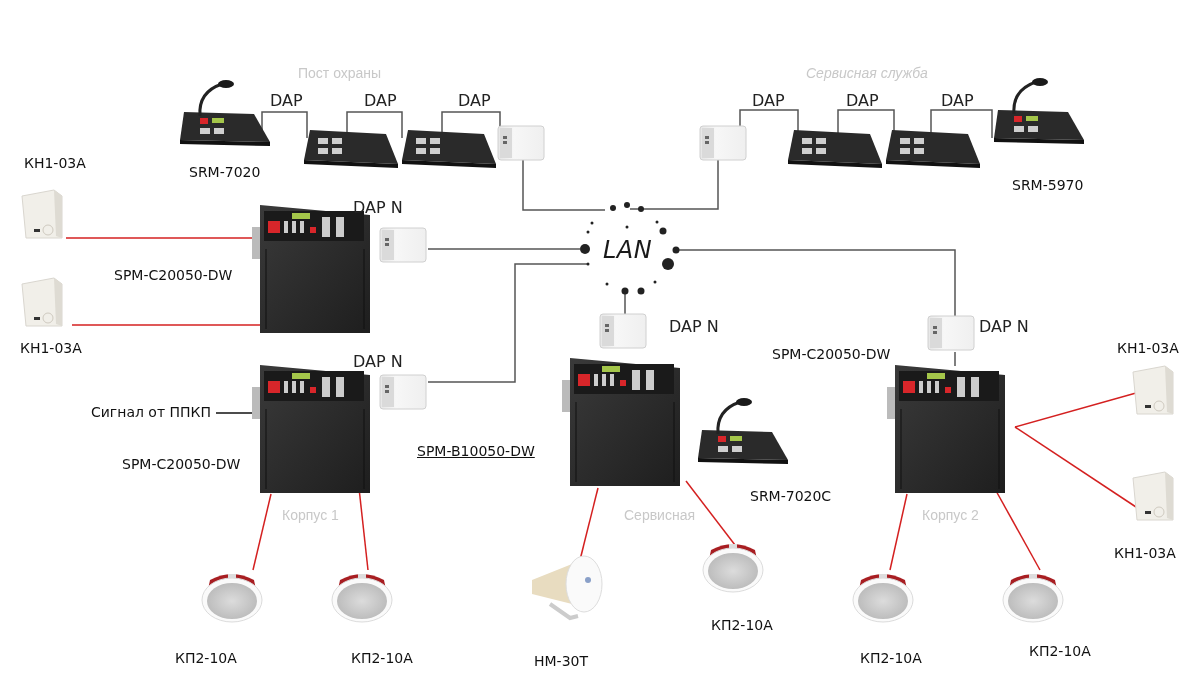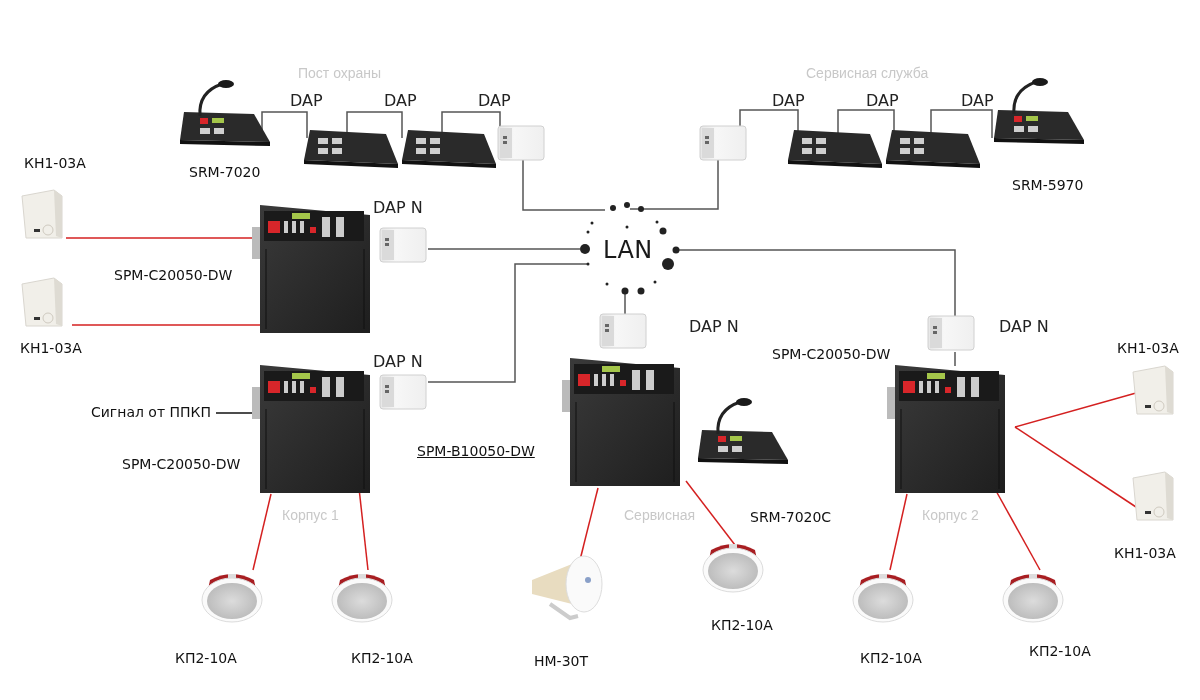--- a/index.html
+++ b/index.html
@@ -1,20 +1,20 @@
 <!DOCTYPE html>
 <html><head>
 <meta charset="utf-8">
 <style>
   html, body { margin: 0; padding: 0; background: #ffffff; }
   body { width: 1200px; height: 700px; position: relative; overflow: hidden;
          font-family: "DejaVu Sans", sans-serif; }
   svg#diagram { position: absolute; left: 0; top: 0; }
   .lbl { position: absolute; font-family: "DejaVu Sans", sans-serif; font-size: 14px; color: #111; white-space: nowrap; text-align: right; }
-  .lbl.dap { font-size: 16px; color: #222; margin-left: 20px; }
+  .lbl.dap { font-size: 16px; color: #222; }
   .lbl.zone { font-family: "Liberation Sans", sans-serif; font-size: 14px; color: #c8c8c8; }
   .lbl.lan { font-size: 24px; font-weight: normal; color: #1a1a1a; letter-spacing: 0.5px; }
 </style>
 </head>
 <body>
 
 <svg id="diagram" width="1200" height="700" viewBox="0 0 1200 700" xmlns="http://www.w3.org/2000/svg">
   <defs>
     <linearGradient id="ampGrad" x1="0" y1="0" x2="1" y2="1">
       <stop offset="0" stop-color="#3a3a3a"></stop>
@@ -162,24 +162,24 @@
   <use href="#ceilSpeaker" x="703" y="540"></use>
 
   <use href="#dapUnit" x="928" y="316"></use>
   <use href="#amp" x="887" y="365"></use>
   <use href="#wallSpeaker" x="1133" y="366"></use>
   <use href="#wallSpeaker" x="1133" y="472"></use>
   <use href="#ceilSpeaker" x="853" y="570"></use>
   <use href="#ceilSpeaker" x="1003" y="570"></use>
 </svg>
 
-<div class="lbl lan" style="left:603px;top:236px;">LAN</div>
+<div class="lbl lan" style="left:603px;top:236px;font-style:italic;">LAN</div>
 
 <div class="lbl zone" style="left:298px;top:65px;">Пост охраны</div>
-<div class="lbl zone" style="left:806px;top:65px;">Сервисная служба</div>
+<div class="lbl zone" style="left:806px;top:65px;font-style:italic;">Сервисная служба</div>
 <div class="lbl zone" style="left:282px;top:507px;">Корпус 1</div>
 <div class="lbl zone" style="left:624px;top:507px;">Сервисная</div>
 <div class="lbl zone" style="left:922px;top:507px;">Корпус 2</div>
 
 <div class="lbl dap" style="left:270px;top:91px;">DAP</div>
 <div class="lbl dap" style="left:364px;top:91px;">DAP</div>
 <div class="lbl dap" style="left:458px;top:91px;">DAP</div>
 <div class="lbl dap" style="left:752px;top:91px;">DAP</div>
 <div class="lbl dap" style="left:846px;top:91px;">DAP</div>
 <div class="lbl dap" style="left:941px;top:91px;">DAP</div>
@@ -192,21 +192,21 @@
 <div class="lbl" style="left:114px;top:267px;">SPM-C20050-DW</div>
 <div class="lbl dap" style="left:353px;top:198px;">DAP N</div>
 <div class="lbl dap" style="left:353px;top:352px;">DAP N</div>
 <div class="lbl" style="left:91px;top:404px;">Сигнал от ППКП</div>
 <div class="lbl" style="left:122px;top:456px;">SPM-C20050-DW</div>
 <div class="lbl" style="left:175px;top:650px;">КП2-10А</div>
 <div class="lbl" style="left:351px;top:650px;">КП2-10А</div>
 
 <div class="lbl dap" style="left:669px;top:317px;">DAP N</div>
 <div class="lbl" style="left:417px;top:443px;text-decoration:underline;">SPM-B10050-DW</div>
-<div class="lbl" style="left:750px;top:509px;">SRM-7020C</div>
+<div class="lbl" style="left:750px;top:488px;">SRM-7020C</div>
 <div class="lbl" style="left:534px;top:653px;">НМ-30Т</div>
 <div class="lbl" style="left:711px;top:617px;">КП2-10А</div>
 
 <div class="lbl dap" style="left:979px;top:317px;">DAP N</div>
 <div class="lbl" style="left:772px;top:346px;">SPM-C20050-DW</div>
 <div class="lbl" style="left:1117px;top:340px;">КН1-03А</div>
 <div class="lbl" style="left:1114px;top:545px;">КН1-03А</div>
 <div class="lbl" style="left:860px;top:650px;">КП2-10А</div>
 <div class="lbl" style="left:1029px;top:643px;">КП2-10А</div>
 

